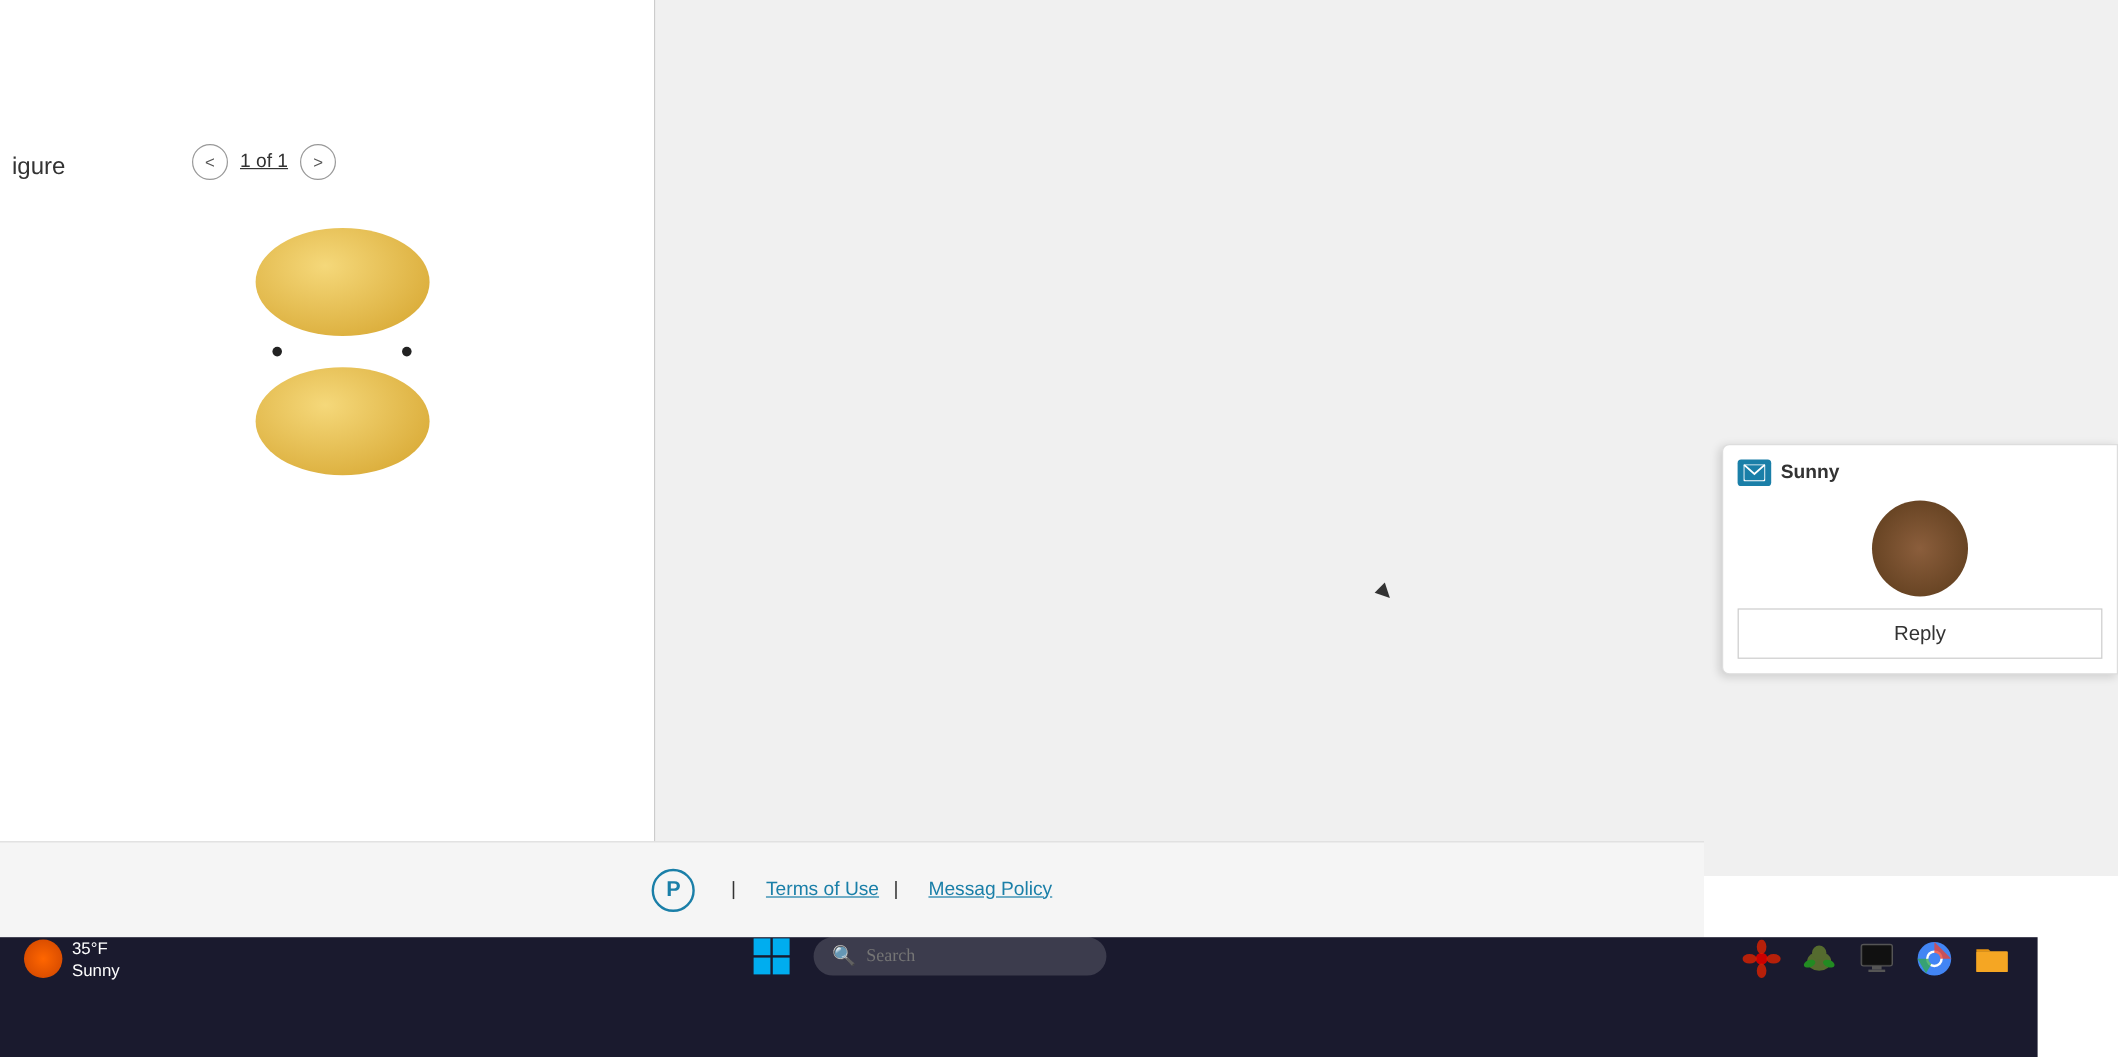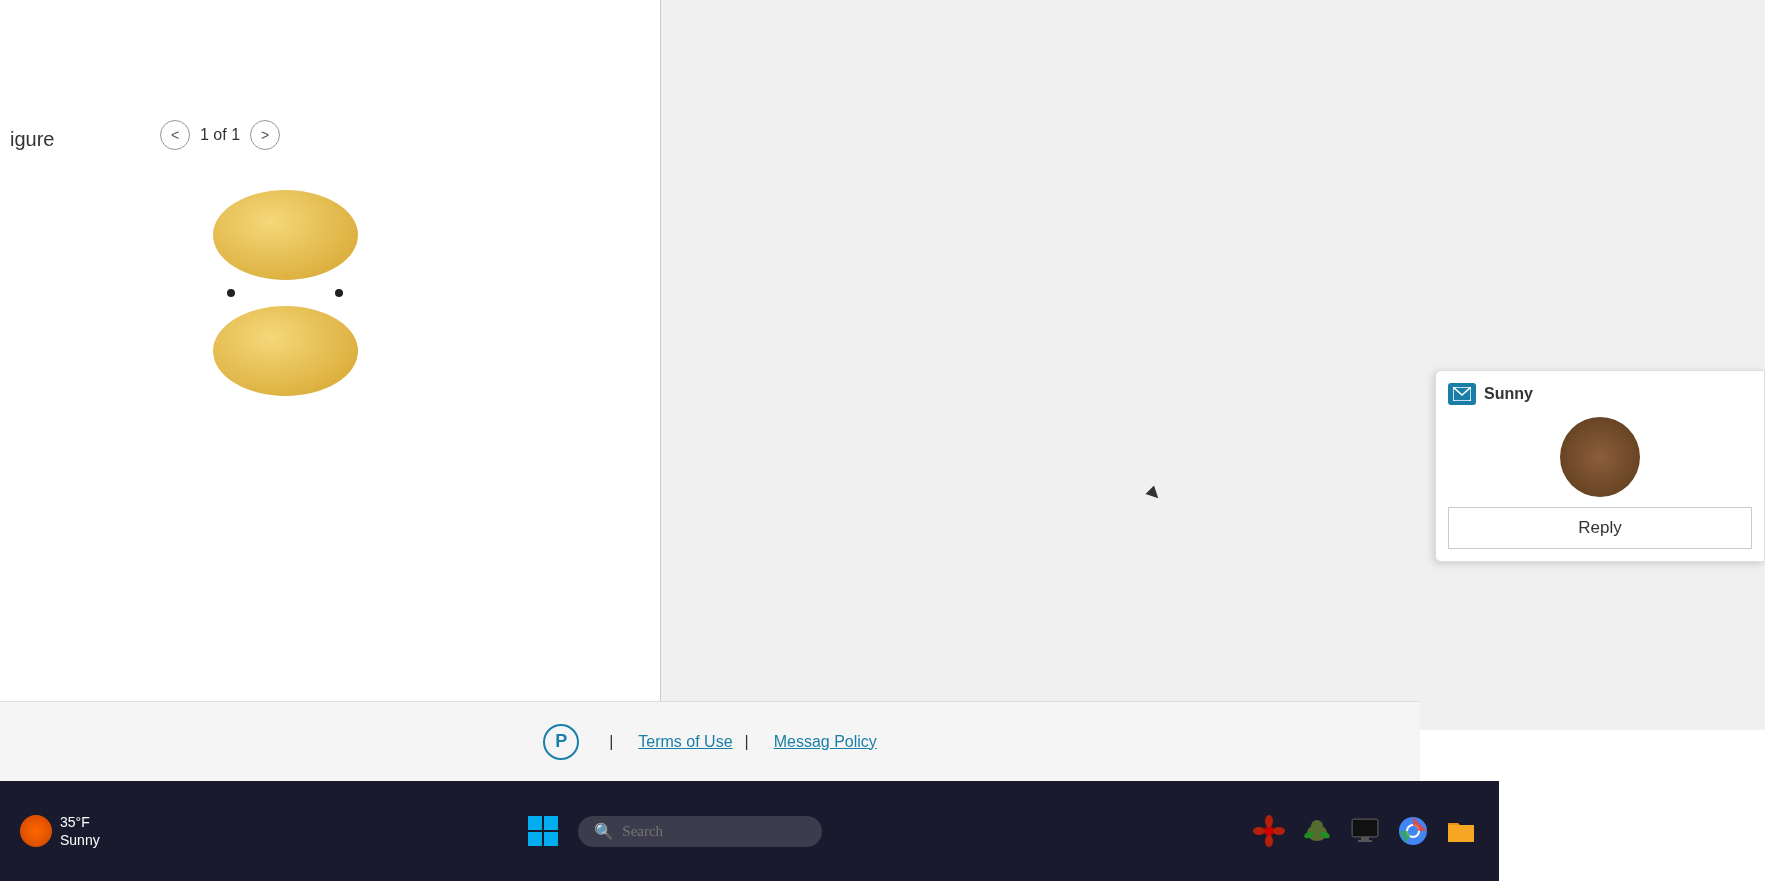--- a/index.html
+++ b/index.html
@@ -7,21 +7,21 @@
       width: 1765px;
       height: 881px;
       overflow: hidden;
       font-family: Arial, sans-serif;
       background: #f0f0f0;
       position: relative;
     }
 
     
     .left-panel {
-      width: 661px;
+      width: 546px;
       height: 730px;
       background: #ffffff;
       border-right: 1px solid #ccc;
       position: relative;
       display: flex;
       flex-direction: column;
       align-items: center;
     }
 
     .left-panel-title {
@@ -51,20 +51,21 @@
       display: flex;
       align-items: center;
       justify-content: center;
       font-size: 14px;
       color: #555;
     }
 
     .nav-counter {
       font-size: 16px;
       color: #333;
+      text-decoration: underline;
     }
 
     
     .figure-area {
       position: absolute;
       top: 170px;
       left: 30px;
       width: 510px;
       height: 290px;
       overflow-y: scroll;
@@ -241,25 +242,25 @@
 
     .footer-separator {
       color: #333;
     }
 
     
     .taskbar {
       position: absolute;
       bottom: 0;
       left: 0;
-      width: 1499px;
+      width: 1698px;
       height: 100px;
       background: #1a1a2e;
       display: flex;
-      align-items: center;
+      align-items: flex-start;
       padding: 0 20px;
       gap: 15px;
     }
 
     .weather-widget {
       display: flex;
       align-items: center;
       gap: 8px;
     }
 

